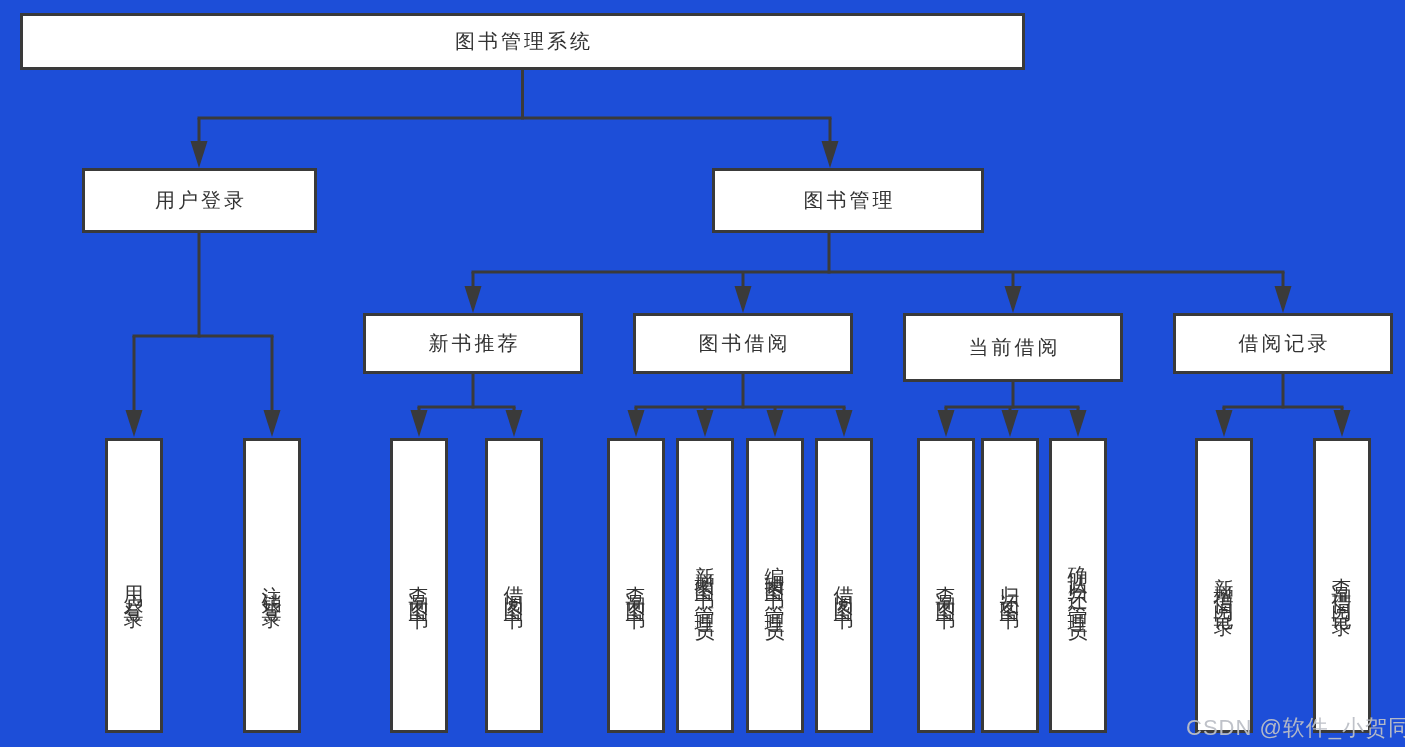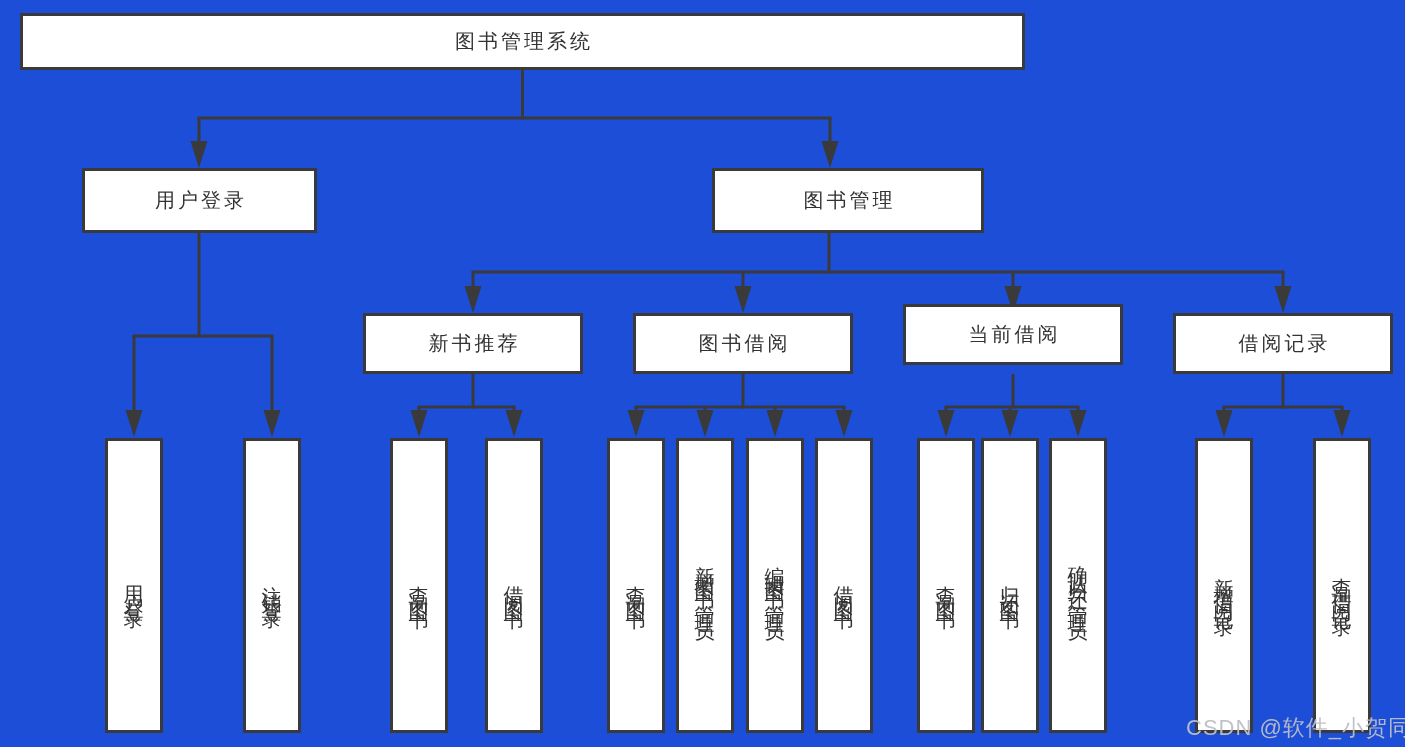--- a/index.html
+++ b/index.html
@@ -137,21 +137,21 @@
   <div class="box h-box" style="left:712px; top:168px; width:272px; height:65px;">
     <span>图书管理</span>
   </div>
 
   <div class="box h-box" style="left:363px; top:313px; width:220px; height:61px;">
     <span>新书推荐</span>
   </div>
   <div class="box h-box" style="left:633px; top:313px; width:220px; height:61px;">
     <span>图书借阅</span>
   </div>
-  <div class="box h-box" style="left:903px; top:304px; width:220px; height:61px;justify-content:center;">
+  <div class="box h-box" style="left:903px; top:313px; width:220px; height:69px;justify-content:center;">
     <span>当前借阅</span>
   </div>
   <div class="box h-box" style="left:1173px; top:313px; width:220px; height:61px;">
     <span>借阅记录</span>
   </div>
 
   <div class="box v-box" style="left:105px; top:438px; width:58px; height:295px;">
     <span>用户登录</span>
   </div>
   <div class="box v-box" style="left:243px; top:438px; width:58px; height:295px;">

